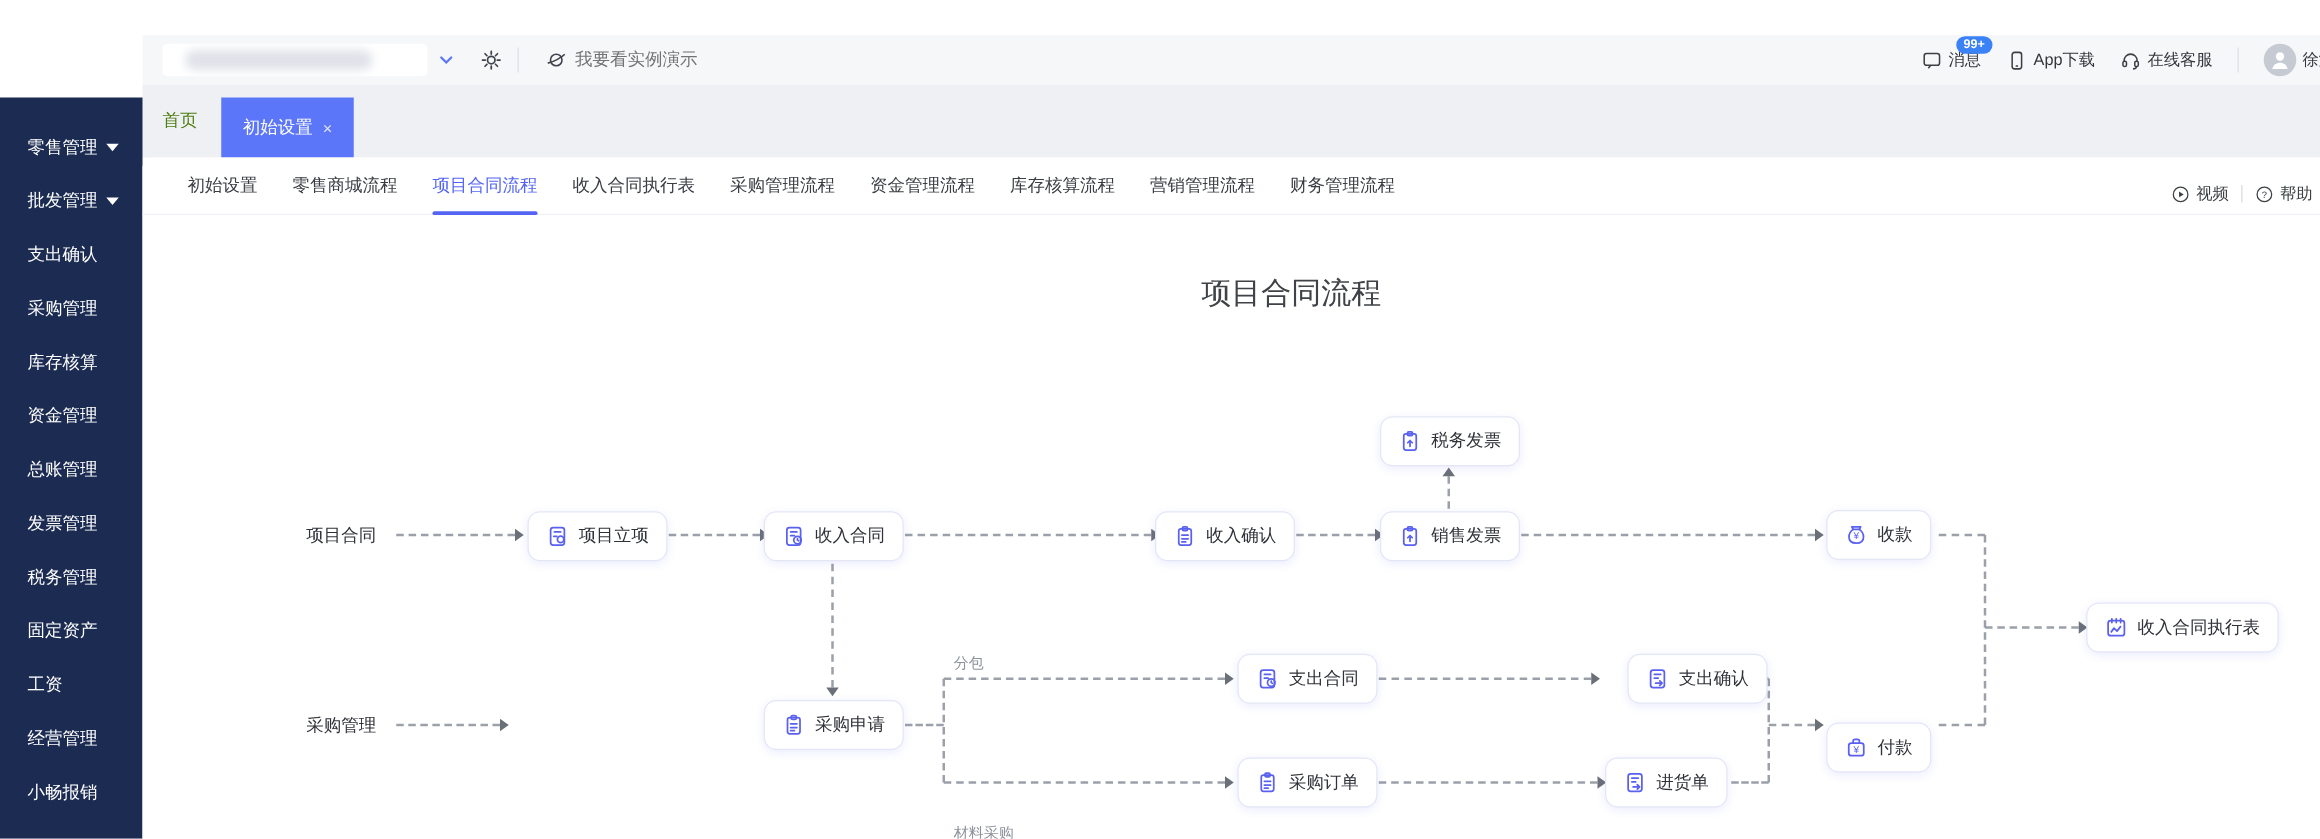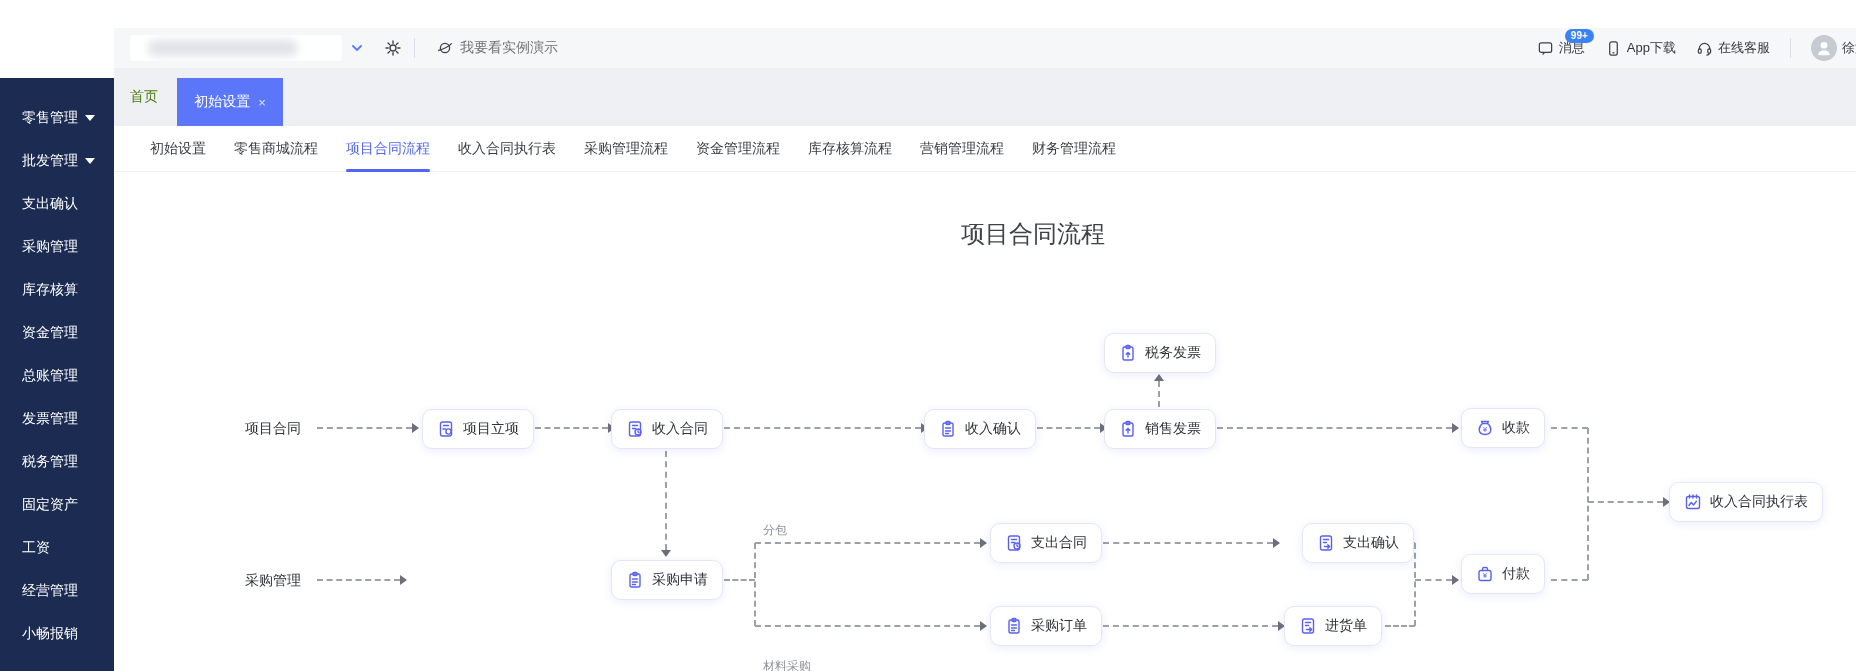--- a/index.html
+++ b/index.html
@@ -262,20 +262,35 @@
       <div class="ntab">初始设置</div>
       <div class="ntab">零售商城流程</div>
       <div class="ntab active">项目合同流程</div>
       <div class="ntab">收入合同执行表</div>
       <div class="ntab">采购管理流程</div>
       <div class="ntab">资金管理流程</div>
       <div class="ntab">库存核算流程</div>
       <div class="ntab">营销管理流程</div>
       <div class="ntab">财务管理流程</div>
     </div>
+    <div class="nav-right">
+      <div class="grp">
+        <svg width="15" height="15" style="stroke:#3c4043;fill:none;stroke-width:1.2">
+            <use href="#i-play"></use>
+          </svg>
+        <span>视频</span>
+      </div>
+      <div class="vdiv"></div>
+      <div class="grp">
+        <svg width="15" height="15" style="stroke:#3c4043;fill:none;stroke-width:1.2">
+            <use href="#i-question"></use>
+          </svg>
+        <span>帮助</span>
+      </div>
+    </div>
 
     <div class="flow-title">项目合同流程</div>
 
     <div class="lane-label" style="left:131px;top:303px">项目合同</div>
     <div class="lane-label" style="left:131px;top:455px">采购管理</div>
     <div class="br-label" style="left:649px;top:396px">分包</div>
     <div class="br-label" style="left:649px;top:532px">材料采购</div>
 
     <div class="hl" style="left:203px;top:301px;width:95px"></div>
       <div class="ar" style="left:298px;top:297px"></div>
@@ -381,21 +396,21 @@
           <use href="#i-clip-list"></use>
         </svg>
         <span>采购订单</span>
       </div>
     <div class="node" style="left:1219px;top:500px">
         <svg width="18" height="18">
           <use href="#i-doc-arrow"></use>
         </svg>
         <span>进货单</span>
       </div>
-    <div class="node" style="left:1389px;top:448px">
+    <div class="node" style="left:1389px;top:472px">
         <svg width="18" height="18">
           <use href="#i-case"></use>
         </svg>
         <span>付款</span>
       </div>
     <div class="node" style="left:1632px;top:376px">
         <svg width="18" height="18">
           <use href="#i-cal"></use>
         </svg>
         <span>收入合同执行表</span>

